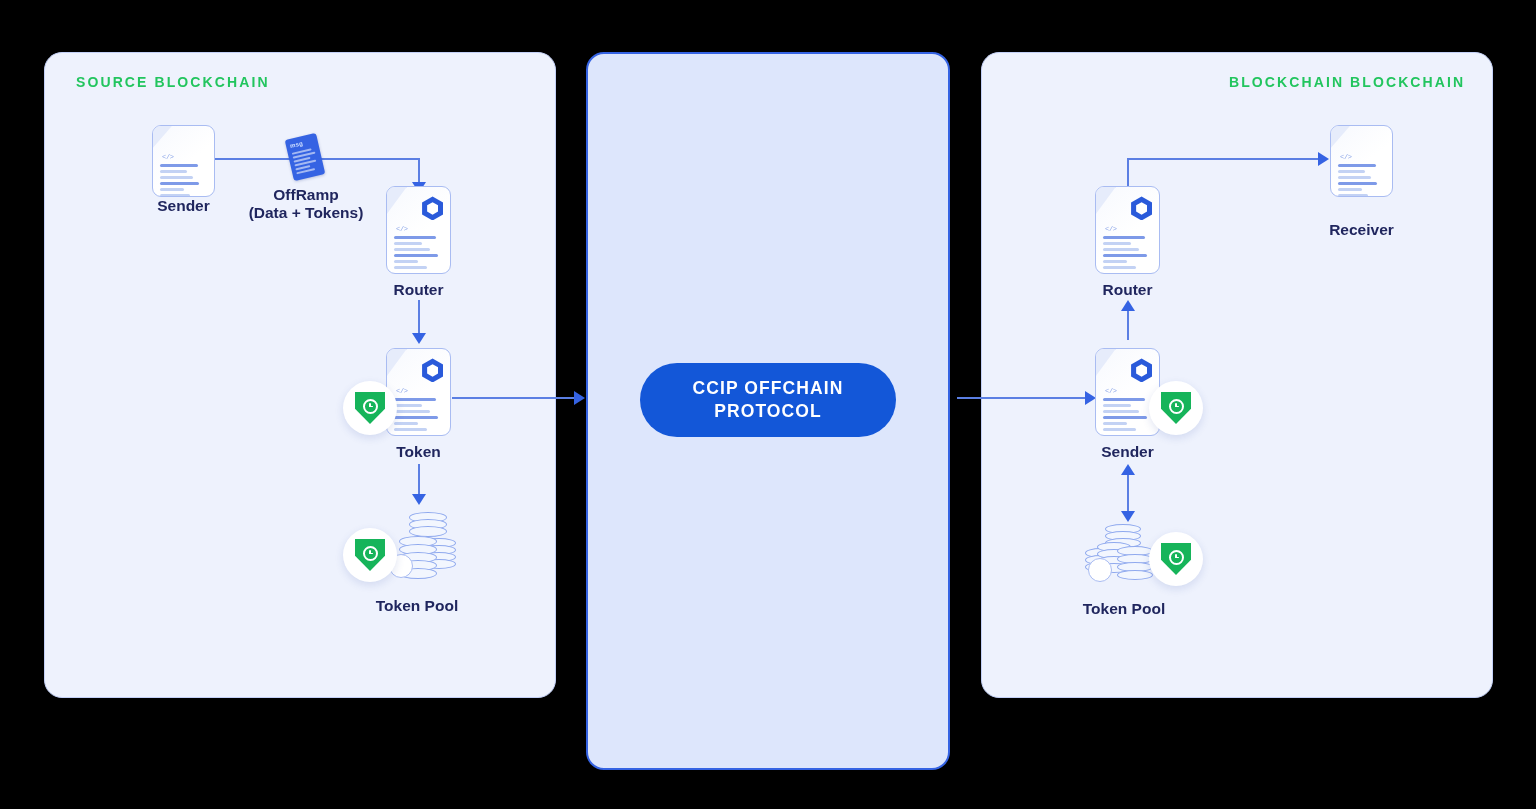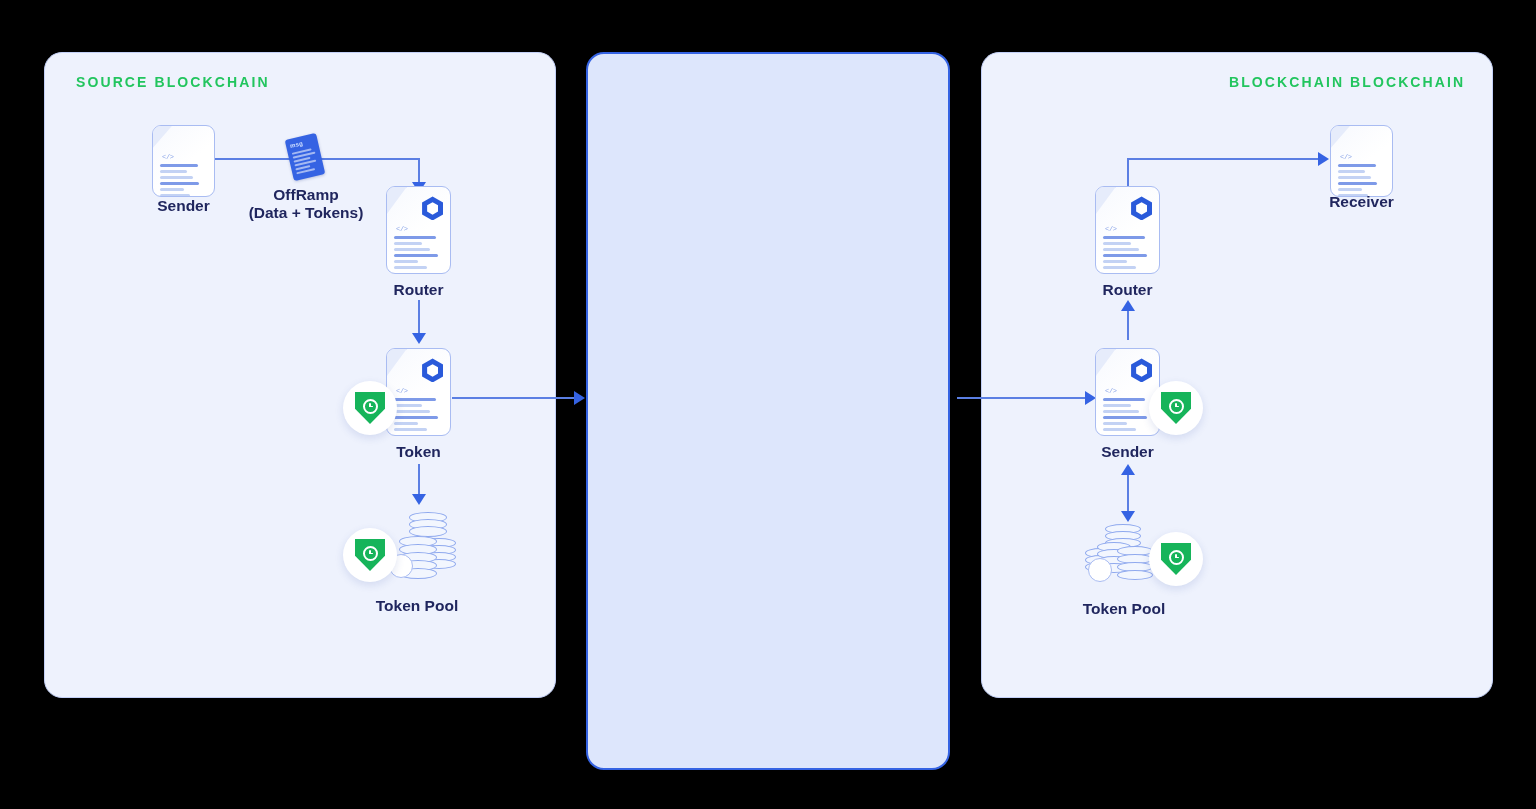--- a/index.html
+++ b/index.html
@@ -325,20 +325,26 @@
       <div class="coin white" style="left:3px; top:42px; width:24px; height:24px;"></div>
     </div>
     <div class="badge" style="left:-43px; top:16px;">
       <div class="shield">
         <div class="clock"></div>
       </div>
     </div>
     <div class="node-label" style="left:31px; top:85px;">Token Pool</div>
   </div>
 
+  <div id="ccip-pill">
+    <div>
+      <span>CCIP OFFCHAIN</span><br>
+      <span>PROTOCOL</span>
+    </div>
+  </div>
 
   <div class="node" style="left:1095px; top:186px;">
     <div class="doc" style="width:65px; height:88px;">
       <div class="fold"></div>
       <div class="chainlink" style="width:21px; height:24px;">
         <div class="hex-outer">
             <div class="hex-inner"></div>
           </div>
       </div>
       <div class="codemark" style="left:9px; top:38px;">&lt;/&gt;</div>
@@ -360,21 +366,21 @@
       <div class="codemark" style="left:9px; top:27px;">&lt;/&gt;</div>
       <div class="lines" style="top:38px;">
         <div class="ln solid" style="width:78%;"></div>
         <div class="ln" style="width:56%;"></div>
         <div class="ln" style="width:68%;"></div>
         <div class="ln solid" style="width:80%;"></div>
         <div class="ln" style="width:50%;"></div>
         <div class="ln" style="width:62%;"></div>
       </div>
     </div>
-    <div class="node-label" style="top:68px;">Receiver</div>
+    <div class="node-label" style="top:96px;">Receiver</div>
   </div>
 
   <div class="node" style="left:1095px; top:348px;">
     <div class="doc" style="width:65px; height:88px;">
       <div class="fold"></div>
       <div class="chainlink" style="width:21px; height:24px;">
         <div class="hex-outer">
             <div class="hex-inner"></div>
           </div>
       </div>

